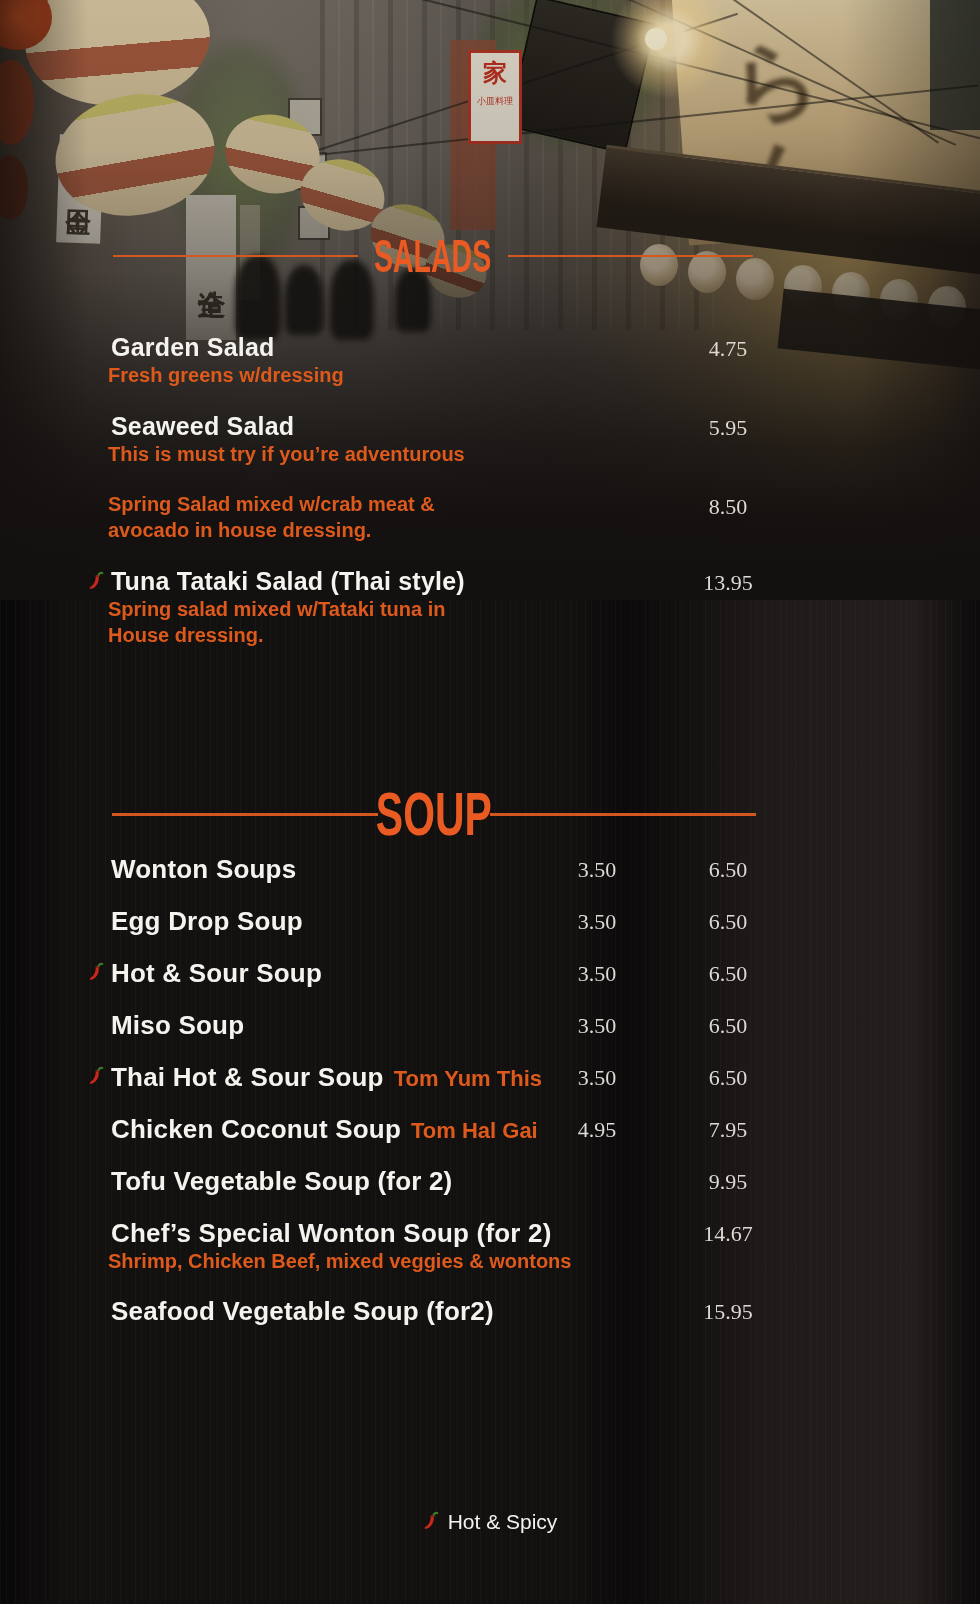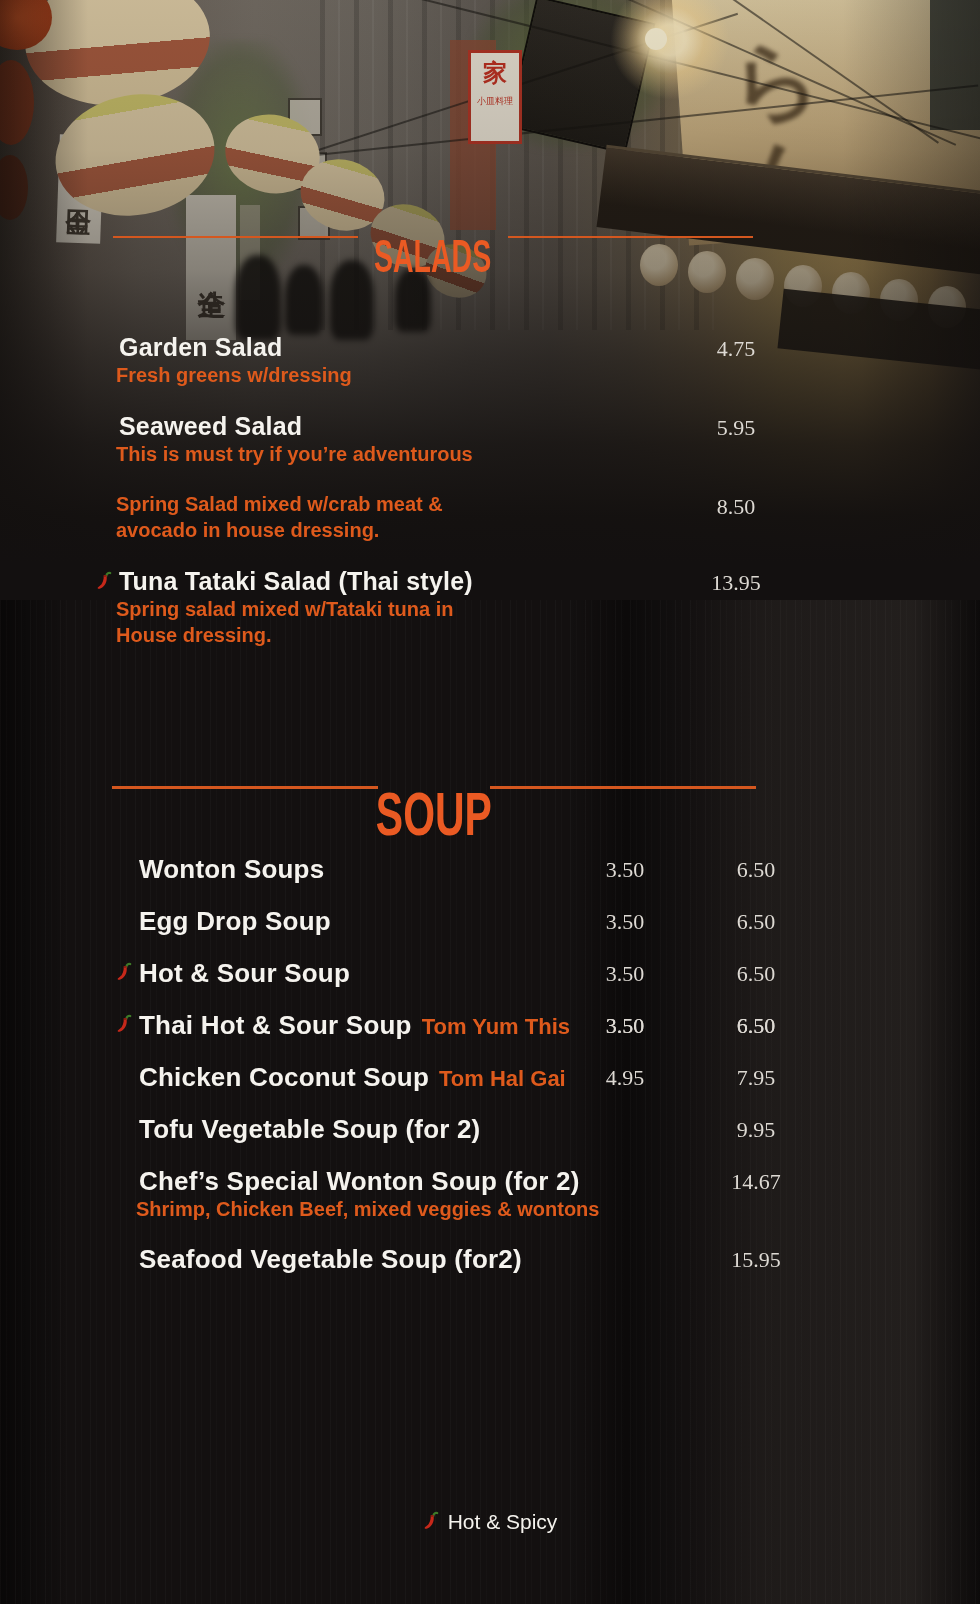--- a/index.html
+++ b/index.html
@@ -58,35 +58,35 @@
   .ph-p3{left:330px;top:260px;width:44px;height:80px;}
   .ph-p4{left:395px;top:268px;width:36px;height:64px;}
   .ph-r1{left:-18px;top:-15px;width:70px;height:65px;border-radius:50%;background:radial-gradient(circle,#d65a28,#a03a18);}
   .ph-r2{left:-12px;top:60px;width:46px;height:85px;border-radius:50%;background:#8c3a1e;opacity:.9;}
   .ph-r3{left:-8px;top:155px;width:36px;height:65px;border-radius:50%;background:#632814;opacity:.8;}
   .ph-overlay{inset:0;background:
      linear-gradient(180deg, rgba(19,16,15,0.1) 0%, rgba(19,16,15,0.18) 25%, rgba(19,16,15,0.38) 45%, rgba(19,16,15,0.66) 60%, rgba(19,16,15,0.88) 74%, rgba(19,16,15,0.985) 86%, #131010 94%),
      linear-gradient(90deg, rgba(0,0,0,0.5) 0%, transparent 9%, transparent 86%, rgba(0,0,0,0.35) 100%);}
   
   .menu-layer{position:absolute;inset:0;z-index:2;}
-  .sec-header{position:absolute;display:flex;}
+  .sec-header{position:absolute;display:flex;align-items:center;}
   #salads-header{top:236px;left:113px;width:640px;height:40px;}
   #soup-header{top:786px;left:112px;width:644px;height:56px;}
   .hline{flex:1;background:#d4571f;}
   #salads-header .hline{height:2px;}
   #soup-header .hline{height:3px;}
   .title-wrap{display:flex;justify-content:center;overflow:visible;}
   #salads-header .title-wrap{width:150px;}
   #soup-header .title-wrap{width:112px;}
   .sec-title{display:inline-block;color:#ea5a23;font-weight:bold;white-space:nowrap;transform-origin:center;}
   #salads-header .sec-title{font-size:46px;line-height:40px;transform:scaleX(0.62);}
   #soup-header .sec-title{font-size:62px;line-height:56px;transform:scaleX(0.66);}
-  .items{position:absolute;left:8px;width:804px;}
+  .items{position:absolute;left:0;width:804px;}
   #salads-items{top:333px;}
-  #soup-items{top:854px;padding-left:20px;}
+  #soup-items{top:854px;}
   .row{position:relative;width:980px;}
   #salads-items .row{margin-bottom:24px;}
   #soup-items .row{margin-bottom:22px;}
   .nameline{margin-left:111px;}
   #salads-items .iname{font-size:25px;line-height:29px;}
   #soup-items .iname{font-size:26px;line-height:30px;}
   .iname{color:#f5f3ee;font-weight:bold;letter-spacing:0.2px;}
   .alt{color:#de5a1c;font-weight:bold;font-size:22px;margin-left:10px;}
   .idesc{margin-left:108px;color:#de5a1c;font-weight:bold;font-size:20px;line-height:26px;white-space:pre-line;}
   .price{position:absolute;top:3px;width:80px;text-align:center;font-family:"Liberation Serif",serif;font-size:22px;color:#ddd9d3;}
@@ -222,20 +222,21 @@
     </div>
     <div class="row">
       <svg class="chili" viewBox="0 0 20 24">
           <use href="#chili-shape"></use>
         </svg>
       <div class="nameline"><span class="iname">Hot &amp; Sour Soup</span></div>
       <div class="price p1">3.50</div>
       <div class="price p2">6.50</div>
     </div>
     <div class="row">
+      <div class="nameline"><span class="iname">Miso Soup</span></div>
       <div class="price p1">3.50</div>
       <div class="price p2">6.50</div>
     </div>
     <div class="row">
       <svg class="chili" viewBox="0 0 20 24">
           <use href="#chili-shape"></use>
         </svg>
       <div class="nameline"><span class="iname">Thai Hot &amp; Sour Soup</span><span class="alt">Tom Yum This</span></div>
       <div class="price p1">3.50</div>
       <div class="price p2">6.50</div>

